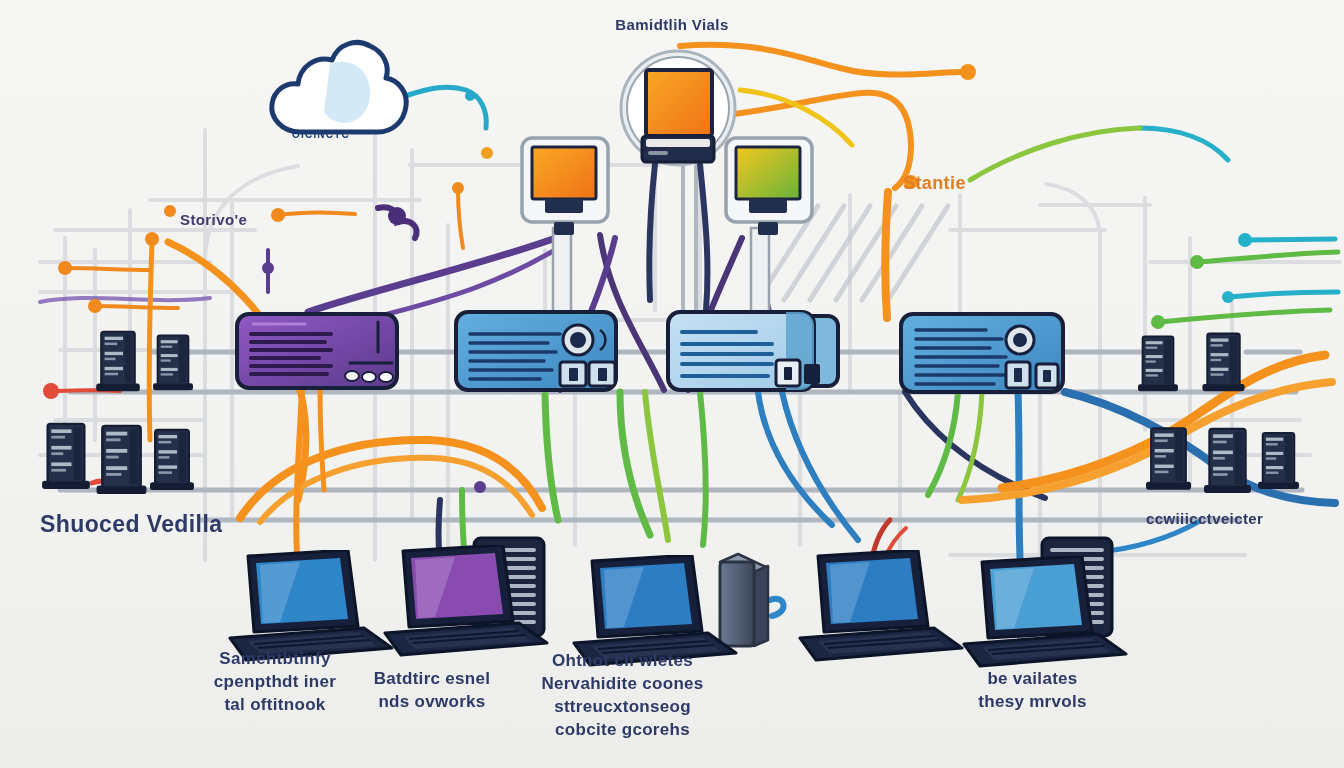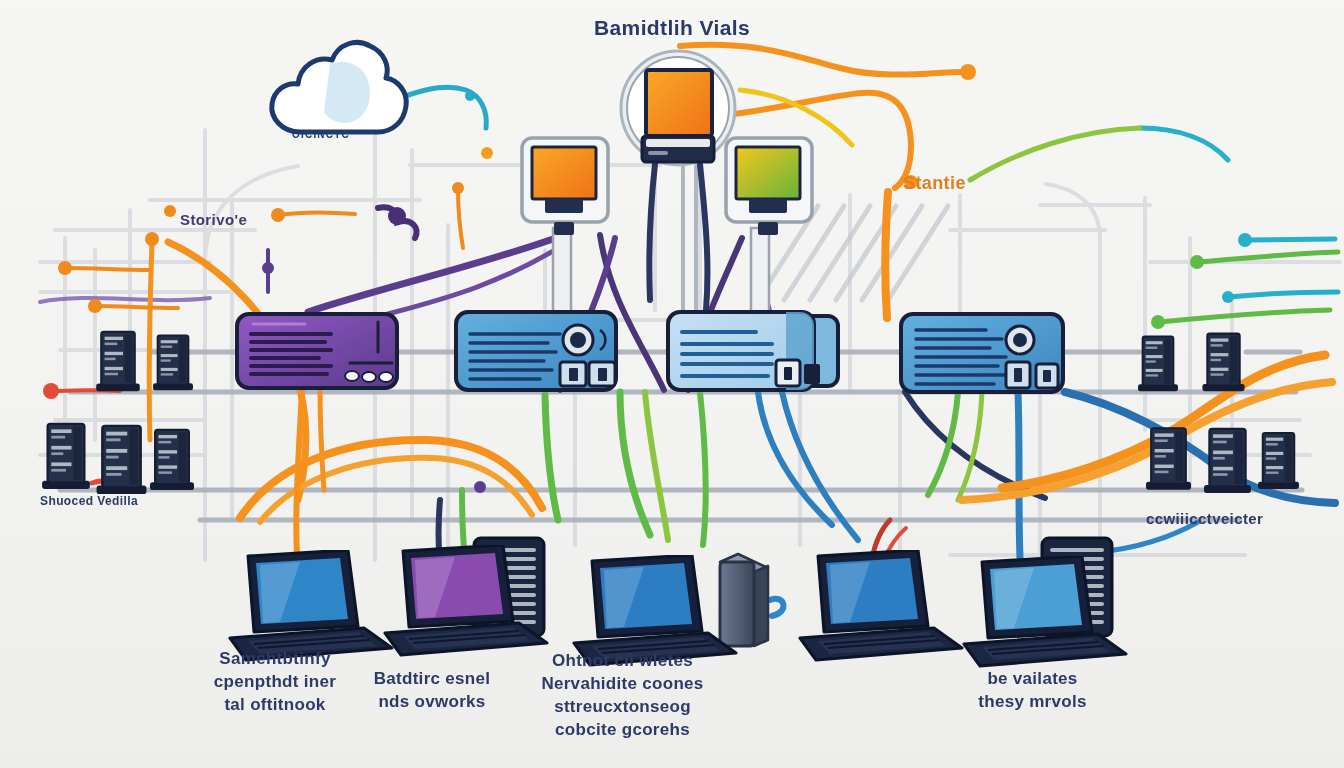--- a/index.html
+++ b/index.html
@@ -3,25 +3,25 @@
 <meta charset="utf-8">
 <style>
   html,body{margin:0;padding:0;}
   #stage{
     position:relative;width:1344px;height:768px;overflow:hidden;
     background:linear-gradient(180deg,#f6f6f4 0%,#f2f2f0 60%,#ededeb 100%);
     font-family:"Liberation Sans",sans-serif;
   }
   #art{position:absolute;left:0;top:0;}
   .lbl{position:absolute;font-weight:700;color:#2d3a68;letter-spacing:.4px;}
-  .lbl-title{left:50%;top:16px;transform:translateX(-50%);font-size:21px;color:#2c3866;}
+  .lbl-title{left:50%;top:16px;transform:translateX(-50%);font-size:15px;color:#2c3866;}
   .lbl-cloud{left:292px;top:129px;font-size:10px;color:#1c3c74;letter-spacing:1.2px;}
   .lbl-ul{left:180px;top:211px;font-size:15px;color:#403a6e;text-align:center;}
   .lbl-ur{left:903px;top:125px;font-size:18px;color:#e07f1f;margin-top:48px;}
-  .lbl-ml{left:40px;top:494px;font-size:12px;}
+  .lbl-ml{left:40px;top:511px;font-size:23px;}
   .lbl-mr{left:1146px;top:510px;font-size:15px;}
   .caption{
     position:absolute;font-weight:700;font-size:17px;line-height:1.35;
     color:#2d3a68;text-align:center;white-space:pre-line;letter-spacing:.3px;
   }
   .cap1{left:175px;top:648px;width:200px;}
   .cap2{left:352px;top:668px;width:160px;}
   .cap3{left:515px;top:650px;width:215px;}
   .cap4{left:758px;top:652px;width:210px;}
   .cap5{left:950px;top:668px;width:165px;}

